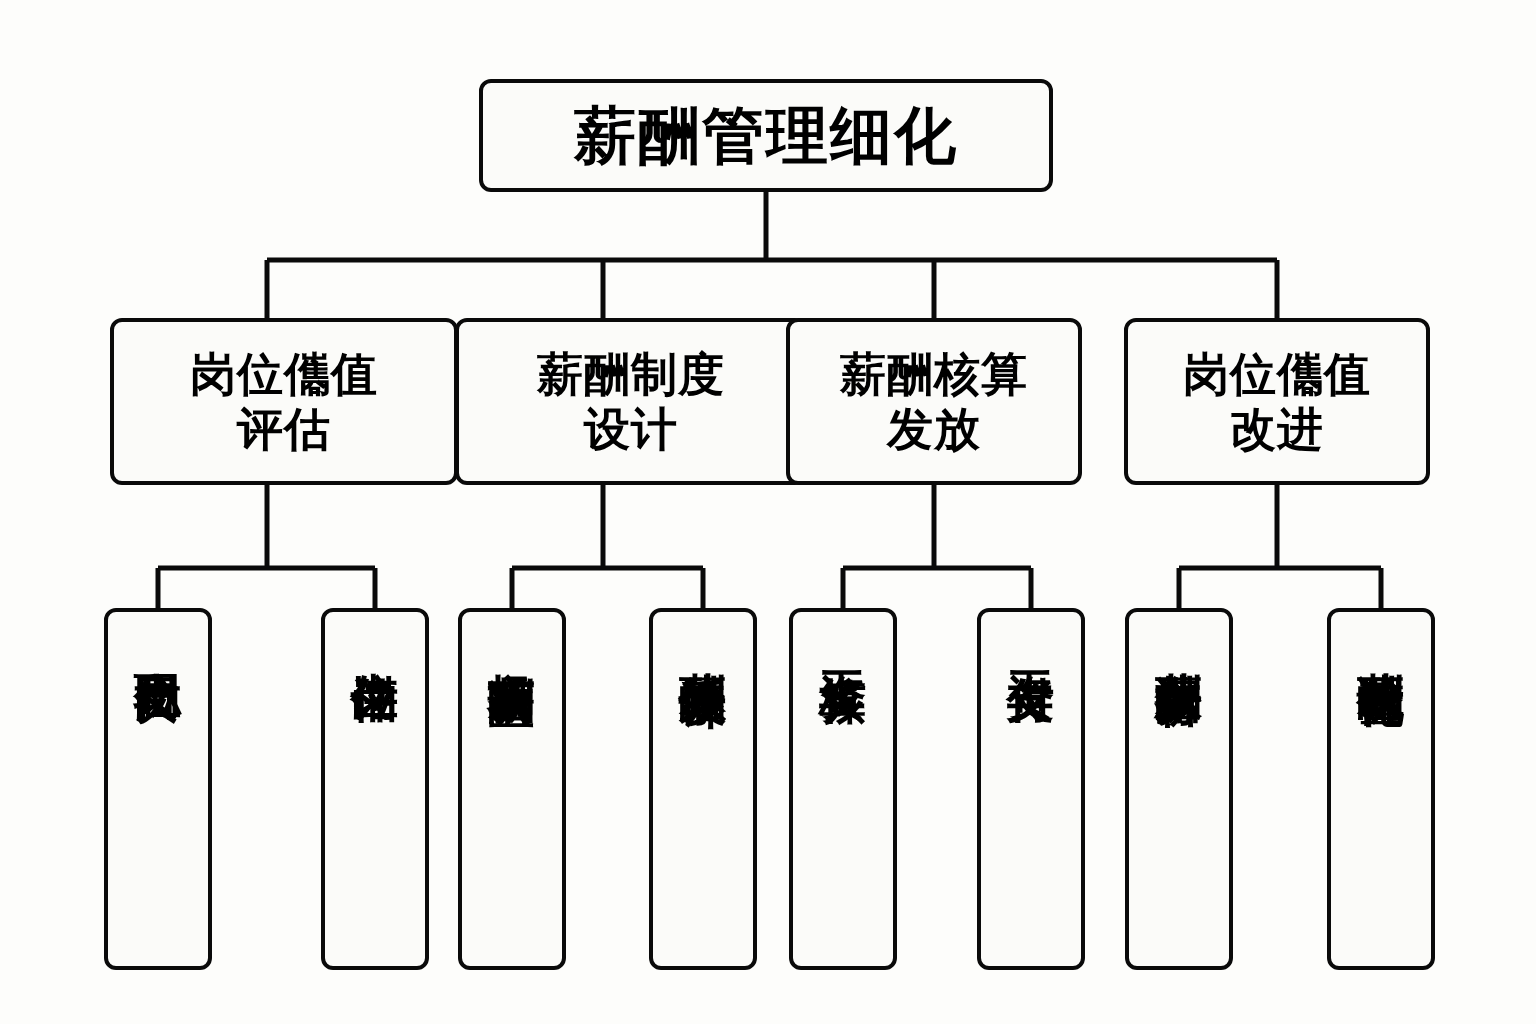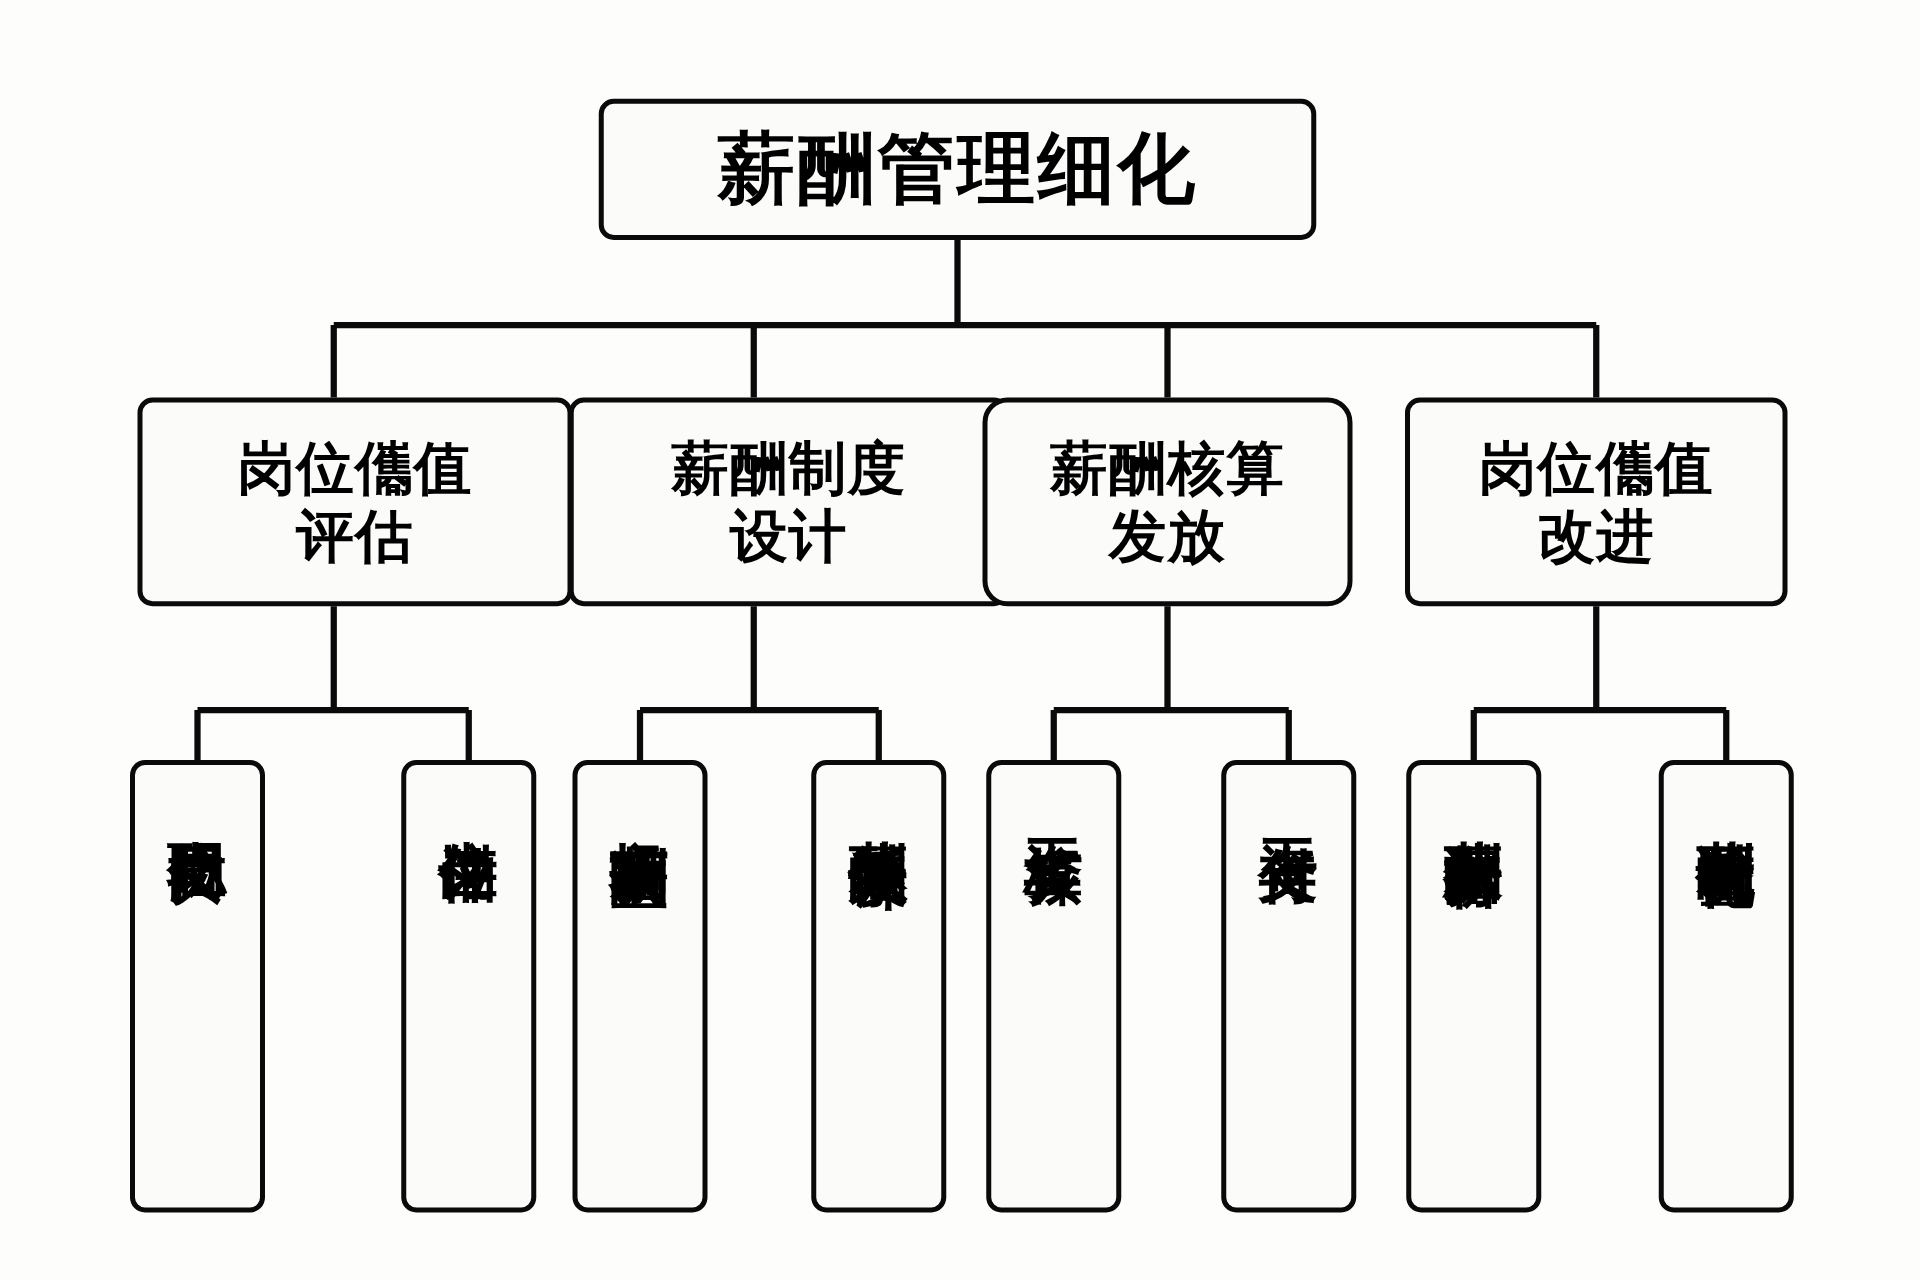--- a/index.html
+++ b/index.html
@@ -71,21 +71,21 @@
     height: 167px;
     border-radius: 12px;
   }
   .node-l1 .node-label {
     font-size: 46px;
     line-height: 1.18;
     letter-spacing: 1px;
   }
   #node-l1-0 { left: 110px;  width: 348px; }
   #node-l1-1 { left: 455px;  width: 352px; }
-  #node-l1-2 { left: 786px;  width: 296px; border-radius: 20px; }
+  #node-l1-2 { left: 786px;  width: 296px; }
   #node-l1-3 { left: 1124px; width: 306px; }
 
   
   .node-l2 {
     top: 608px;
     width: 108px;
     height: 362px;
     align-items: flex-start;
     justify-content: center;
     border-radius: 12px;

